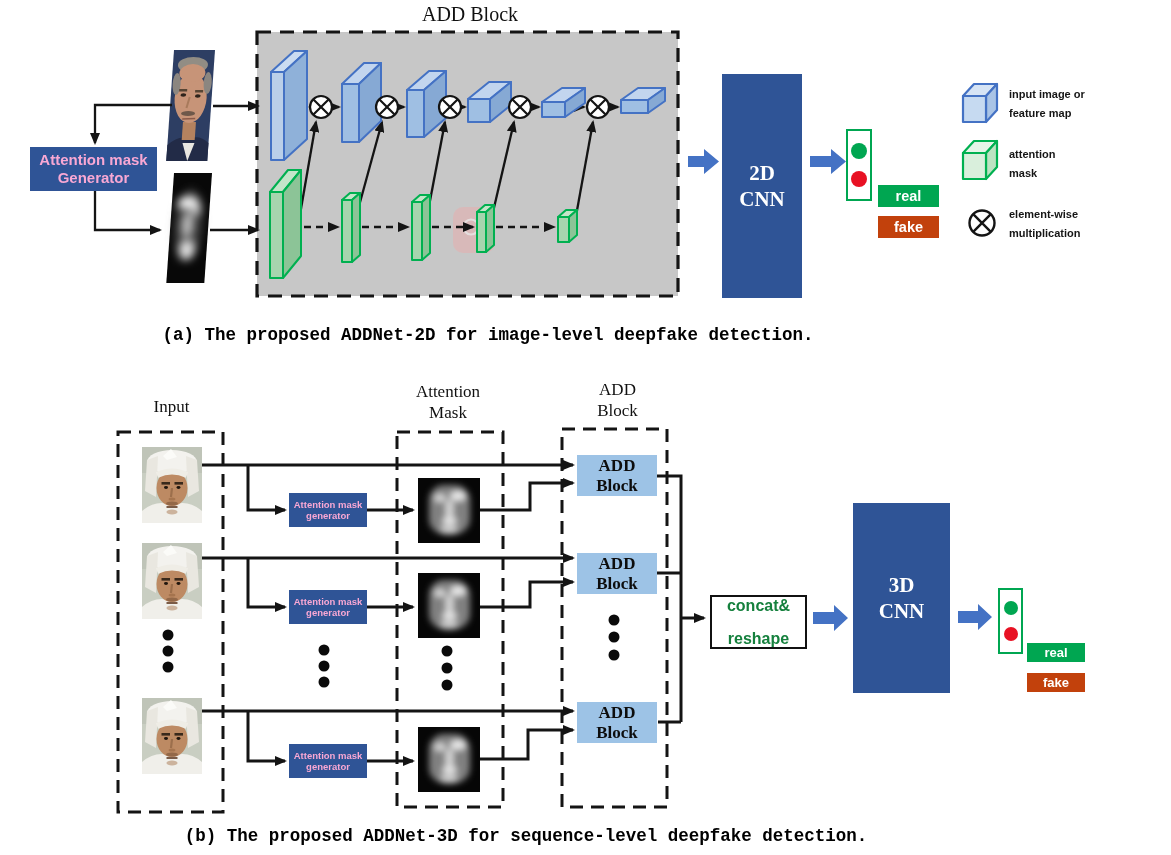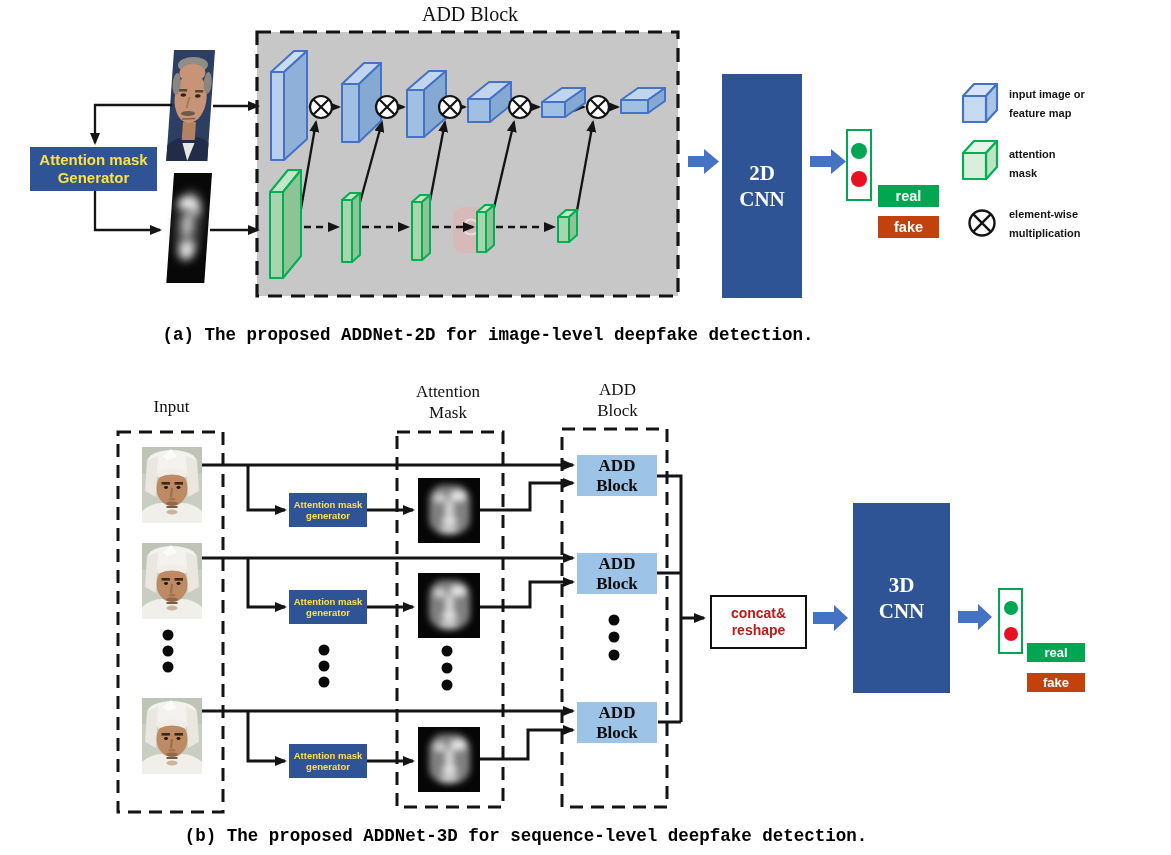--- a/index.html
+++ b/index.html
@@ -1,40 +1,40 @@
 <!DOCTYPE html>
 <html><head>
 <meta charset="utf-8">
 <style>
   html,body{margin:0;padding:0;background:#fff;}
   #canvas{position:relative;width:1171px;height:855px;background:#fff;overflow:hidden;
           font-family:"Liberation Sans","DejaVu Sans",sans-serif;}
   .abs{position:absolute;}
   .serif{font-family:"Liberation Serif","DejaVu Serif",serif;}
   .ctr{display:flex;flex-direction:column;align-items:center;justify-content:center;text-align:center;}
-  .bluebox{background:#2F5496;color:#fde047;}
+  .bluebox{background:#2F5496;color:#f9a8d4;}
   .cnnbox{background:#2F5496;color:#fff;font-family:"Liberation Serif","DejaVu Serif",serif;
           font-weight:bold;font-size:21px;line-height:26px;}
   .genA{font-weight:bold;font-size:15px;line-height:18px;}
   .genB{font-weight:bold;font-size:9.5px;line-height:11.5px;}
   .addB{background:#9DC3E6;color:#0d0d0d;font-family:"Liberation Serif","DejaVu Serif",serif;
         font-weight:bold;font-size:17px;line-height:19.5px;}
   .strip{border:2.2px solid #00A651;background:#fff;display:flex;flex-direction:column;
          align-items:center;justify-content:space-evenly;}
   .dotG{background:#00A651;border-radius:50%;}
   .dotR{background:#E81123;border-radius:50%;}
   .tag{color:#fff;font-weight:bold;display:flex;align-items:center;justify-content:center;margin-top:48px;}
   .tagG{background:#00A651;}
   .tagR{background:#c2410c;}
   .legtxt{font-weight:bold;font-size:11px;line-height:19px;color:#151515;}
   .cap{font-family:Liberation Mono, monospace;font-weight:bold;font-size:17.5px;
        color:#000;text-align:center;}
   .hdr{font-family:"Liberation Serif","DejaVu Serif",serif;font-size:17px;line-height:21px;
        color:#111;text-align:center;}
-  .concat{background:#fff;border:2.5px solid #111;font-weight:bold;font-size:14px;line-height:17px;color:#b91c1c;}
+  .concat{background:#fff;border:2.5px solid #111;font-weight:bold;font-size:16px;line-height:17px;color:#15803d;justify-content:space-between;}
 </style>
 </head>
 <body>
 
 <div id="canvas">
 
   <svg class="abs" style="left:0;top:0" width="1171" height="370" viewBox="0 0 1171 370">
     <defs>
       <marker id="ahA" viewBox="0 0 12 10" refX="10" refY="5" markerWidth="12" markerHeight="10" orient="auto-start-reverse" markerUnits="userSpaceOnUse">
         <path d="M0,0 L12,5 L0,10 Z" fill="#141414"></path>

